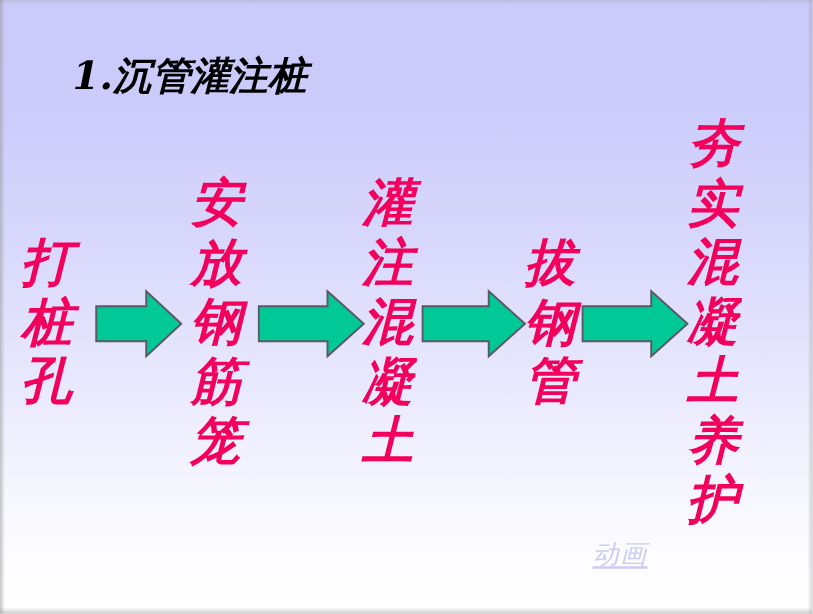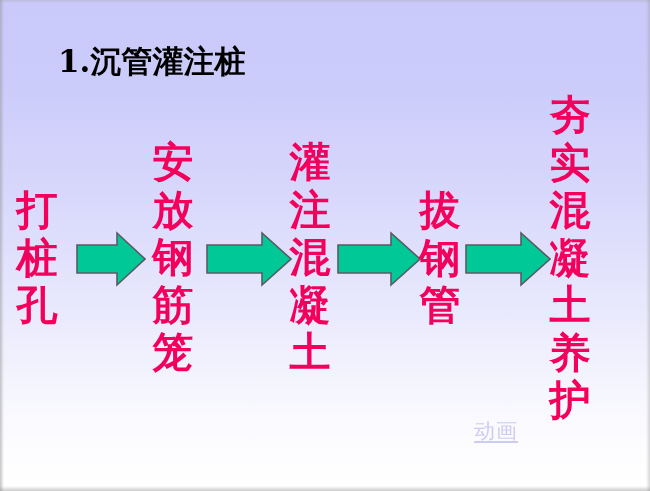--- a/index.html
+++ b/index.html
@@ -14,20 +14,21 @@
     background: #d9d9d9;
   }
 
   #slide {
     position: relative;
     width: 650px;
     height: 491px;
     box-sizing: border-box;
     overflow: hidden;
     background: linear-gradient(to bottom, #c9c9fa 0%, #ccccfb 18%, #d8d8fc 40%, #e8e8fd 62%, #f6f6fe 80%, #fdfdff 92%, #ffffff 100%);
+    font-style: italic;
   }
 
   
   #slide-edge-left {
     position: absolute;
     left: 0; top: 0;
     width: 4px; height: 491px;
     background: linear-gradient(to right, rgba(150,150,150,0.55), rgba(180,180,180,0.0));
     pointer-events: none;
   }
@@ -90,21 +91,21 @@
     position: absolute;
   }
   .arrow svg {
     display: block;
   }
 
   
   #anim-link {
     position: absolute;
     left: 474px;
-    top: 417px;
+    top: 429px;
     font-size: 21px;
     color: #ccccf2;
     text-decoration: underline;
     text-decoration-color: #ccccf2;
     text-underline-offset: 3px;
     cursor: pointer;
     white-space: nowrap;
     letter-spacing: 1px;
   }
 </style>

